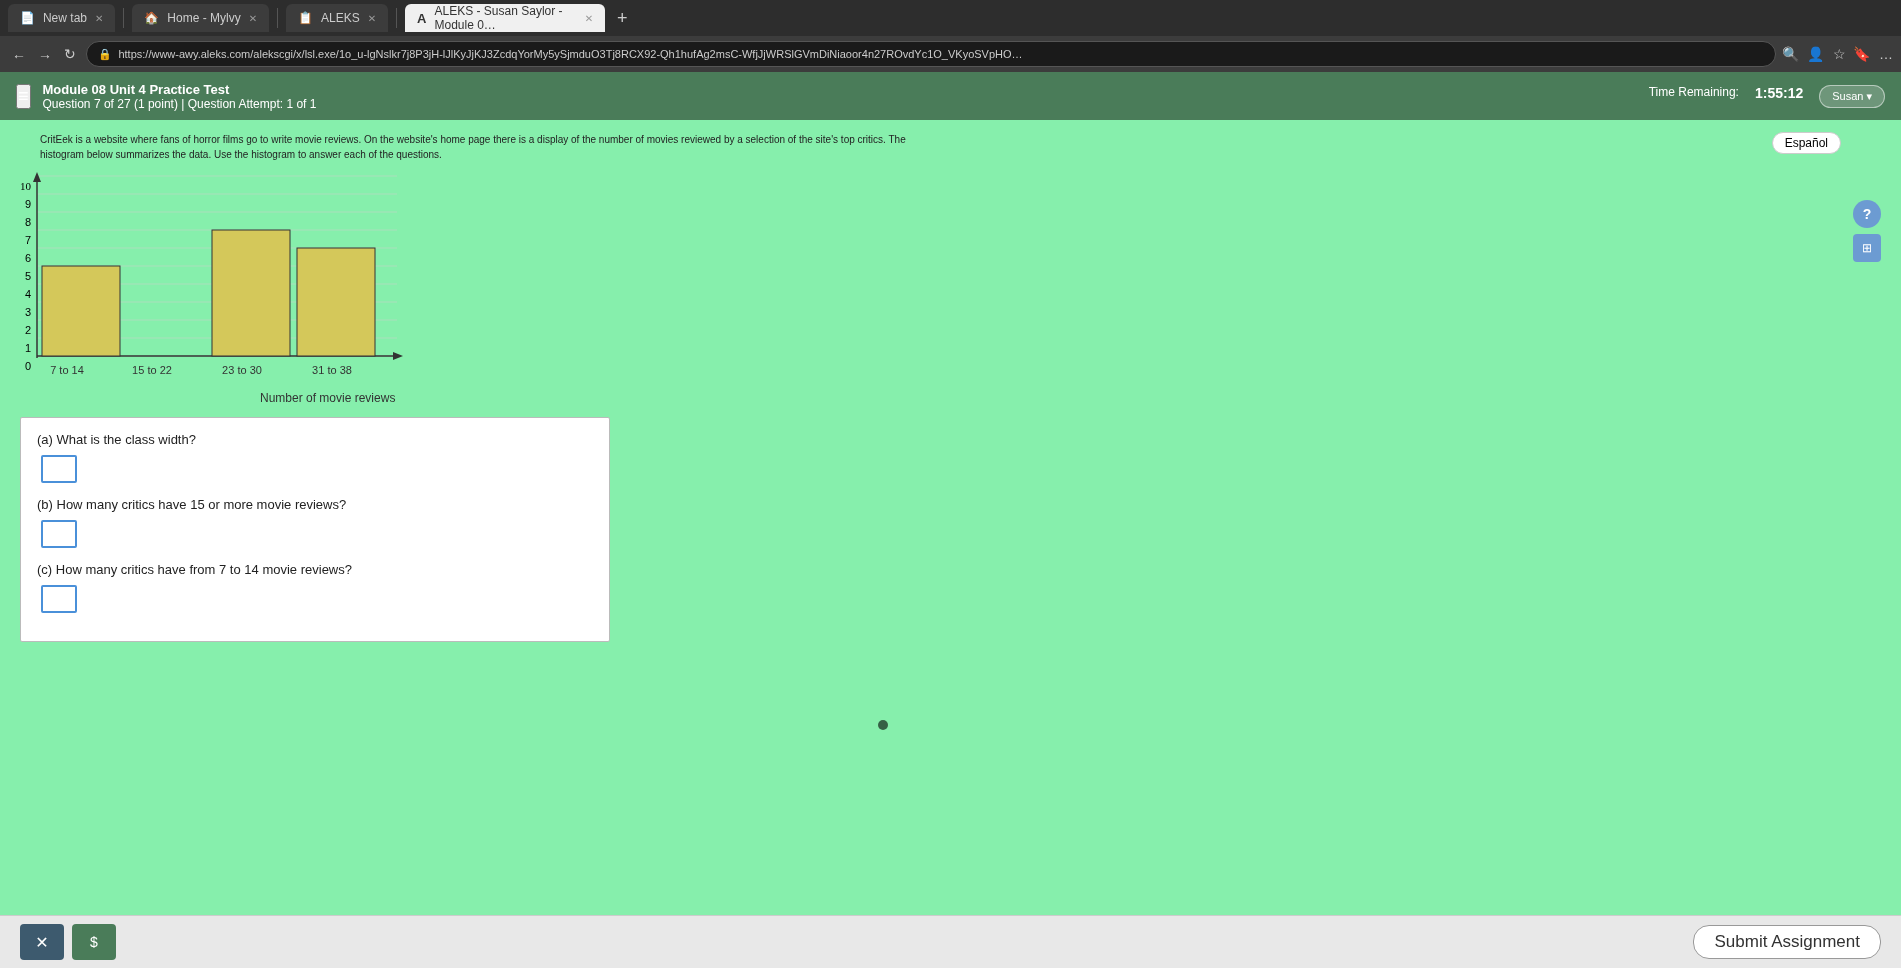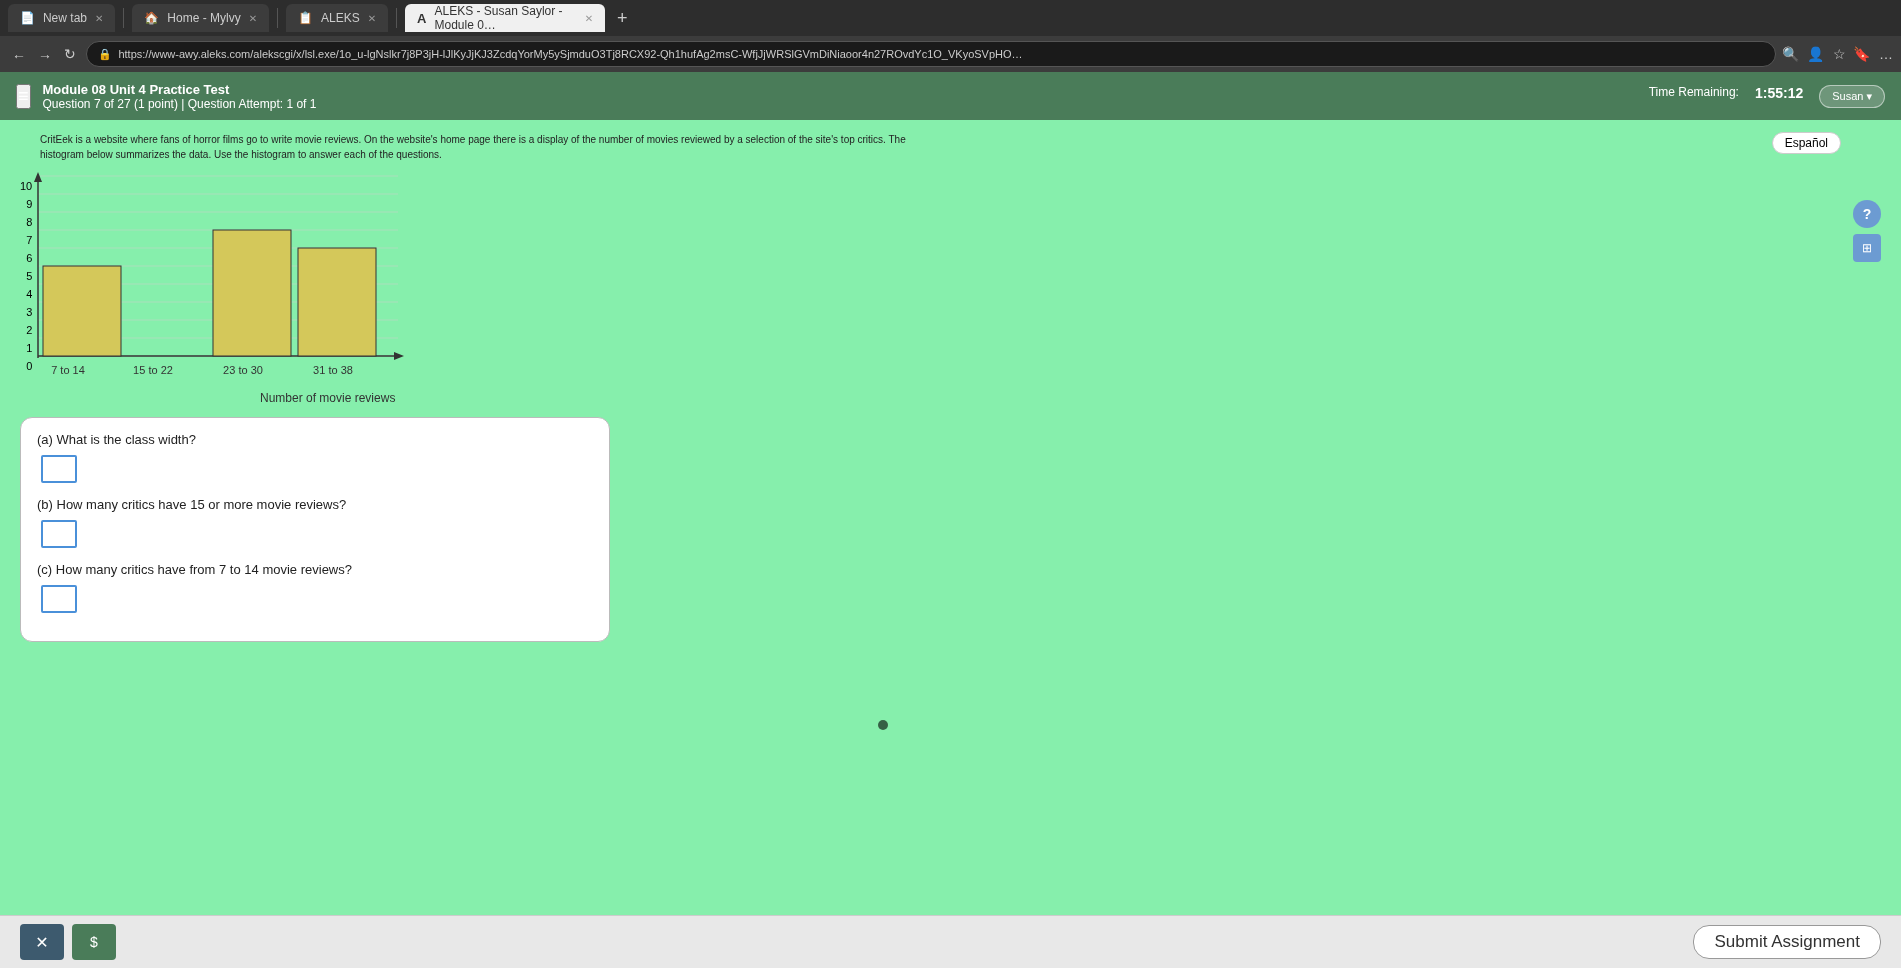--- a/index.html
+++ b/index.html
@@ -178,21 +178,21 @@
       flex-direction: column;
       margin-bottom: 12px;
     }
 
     
     .questions-box {
       border: 1px solid #bbb;
       background: white;
       padding: 14px 16px;
       max-width: 590px;
-      border-radius: 12px;
+      border-radius: 2px;
       margin-bottom: 16px;
     }
     .question-part { margin-bottom: 14px; }
     .question-part-label { font-size: 13px; color: #222; margin-bottom: 8px; }
     .answer-input {
       width: 36px;
       height: 28px;
       border: 2px solid #4a90d9;
       border-radius: 2px;
       text-align: center;
@@ -348,21 +348,21 @@
           <div style="height:18px; font-size:11px; display:flex; align-items:center;">0</div>
           <div style="height:18px; font-size:11px; display:flex; align-items:center;">1</div>
           <div style="height:18px; font-size:11px; display:flex; align-items:center;">2</div>
           <div style="height:18px; font-size:11px; display:flex; align-items:center;">3</div>
           <div style="height:18px; font-size:11px; display:flex; align-items:center;">4</div>
           <div style="height:18px; font-size:11px; display:flex; align-items:center;">5</div>
           <div style="height:18px; font-size:11px; display:flex; align-items:center;">6</div>
           <div style="height:18px; font-size:11px; display:flex; align-items:center;">7</div>
           <div style="height:18px; font-size:11px; display:flex; align-items:center;">8</div>
           <div style="height:18px; font-size:11px; display:flex; align-items:center;">9</div>
-          <div style="height:18px; font-size:11px; display:flex; align-items:center;">10</div>
+          <div style="height:18px; font-size:11px; display:flex; align-items:center;font-family:Liberation Serif, serif;">10</div>
         </div>
 
         <svg width="380" height="215" style="overflow:visible;">
 
           <line x1="0" y1="0" x2="360" y2="0" stroke="#ccc" stroke-width="0.5"></line>
           <line x1="0" y1="18" x2="360" y2="18" stroke="#ccc" stroke-width="0.5"></line>
           <line x1="0" y1="36" x2="360" y2="36" stroke="#ccc" stroke-width="0.5"></line>
           <line x1="0" y1="54" x2="360" y2="54" stroke="#ccc" stroke-width="0.5"></line>
           <line x1="0" y1="72" x2="360" y2="72" stroke="#ccc" stroke-width="0.5"></line>
           <line x1="0" y1="90" x2="360" y2="90" stroke="#ccc" stroke-width="0.5"></line>

